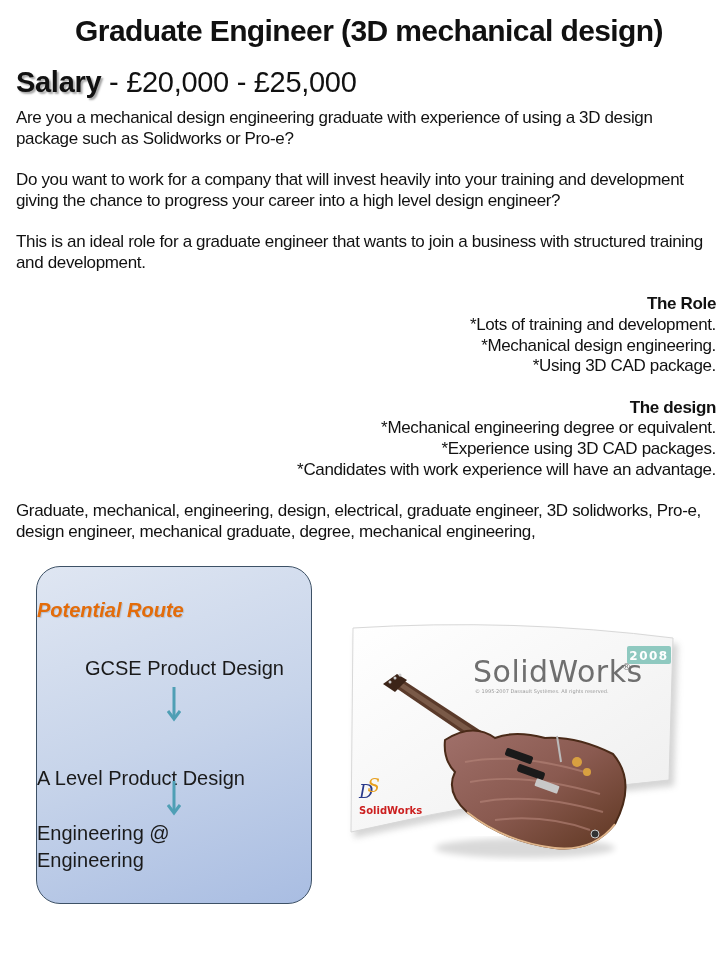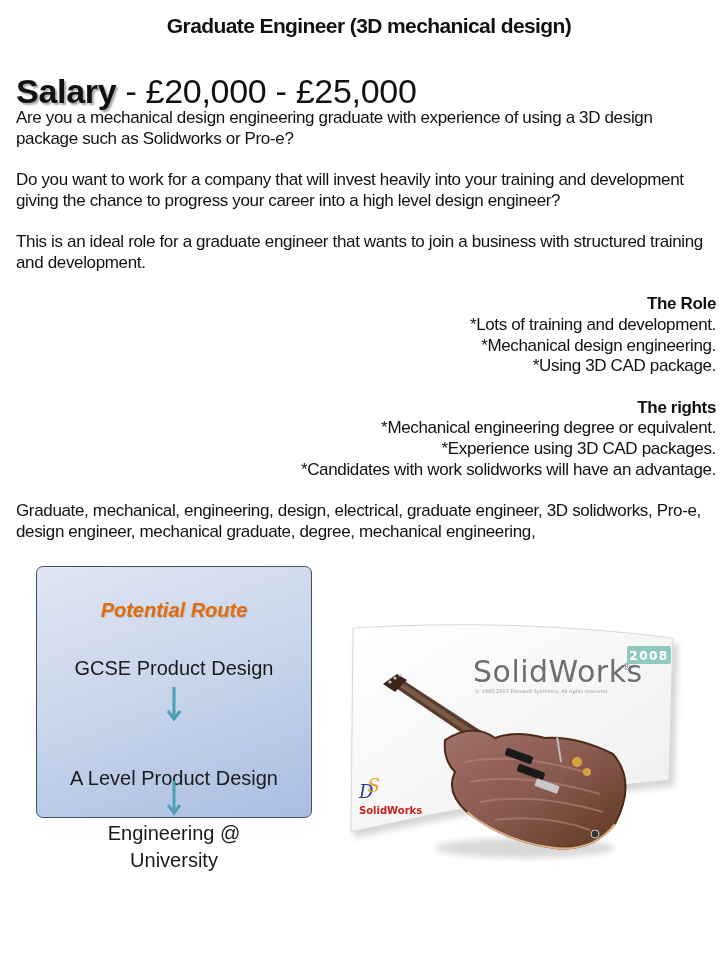--- a/index.html
+++ b/index.html
@@ -14,32 +14,32 @@
       overflow: hidden;
       font-family: "Liberation Sans", "DejaVu Sans", sans-serif;
       color: #111111;
     }
     .title {
       position: absolute;
       left: 0;
       width: 720px;
       top: 14px;
       text-align: center;
-      font-size: 21px;
+      font-size: 30px;
       font-weight: bold;
       letter-spacing: -0.6px;
       padding-left: 18px;
       box-sizing: border-box;
       white-space: nowrap;
     }
     .salary {
       position: absolute;
       left: 16px;
-      top: 72px;
-      font-size: 34px;
+      top: 66px;
+      font-size: 29px;
       white-space: nowrap;
       letter-spacing: -0.3px;
     }
     .salary .label {
       font-weight: bold;
       text-shadow: 2px 2px 2px rgba(0,0,0,0.35);
     }
     .body-text {
       position: absolute;
       left: 16px;
@@ -57,26 +57,26 @@
     }
     .list-line {
       display: block;
       text-align: right;
     }
     .route-box {
       position: absolute;
       left: 36px;
       top: 566px;
       width: 276px;
-      height: 252px;
+      height: 338px;
       border: 1.5px solid #3d5166;
-      border-radius: 7px;
+      border-radius: 24px;
       background: linear-gradient(160deg, #dfe6f2 0%, #c7d4ea 50%, #a9bde2 100%);
       box-sizing: border-box;
-      text-align: center;
+      text-align: left;
       color: #1a1a1a;
     }
     .route-title {
       position: absolute;
       left: 0; right: 0;
       top: 32px;
       font-size: 20px;
       font-weight: bold;
       font-style: italic;
       color: #e36c0a;
@@ -118,53 +118,53 @@
   <p>This is an ideal role for a graduate engineer that wants to join a business with structured training and development.</p>
 
   <p>
     <span class="list-line heading">The Role</span>
     <span class="list-line">*Lots of training and development.</span>
     <span class="list-line">*Mechanical design engineering.</span>
     <span class="list-line">*Using 3D CAD package.</span>
   </p>
 
   <p>
-    <span class="list-line heading">The rights</span>
+    <span class="list-line heading">The design</span>
     <span class="list-line">*Mechanical engineering degree or equivalent.</span>
     <span class="list-line">*Experience using 3D CAD packages.</span>
-    <span class="list-line">*Candidates with work solidworks will have an advantage.</span>
+    <span class="list-line">*Candidates with work experience will have an advantage.</span>
   </p>
 
   <p>Graduate, mechanical, engineering, design, electrical, graduate engineer, 3D solidworks, Pro-e, design engineer, mechanical graduate, degree, mechanical engineering,</p>
 </div>
 
 <div class="route-box">
   <div class="route-title">Potential Route</div>
 
-  <div class="route-step" style="top:88px;">
+  <div class="route-step" style="top:88px;padding-left:48px;">
     <div>GCSE Product Design</div>
   </div>
 
   <svg class="route-arrow" style="top:120px;" viewBox="0 0 14 36">
     <line x1="7" y1="0" x2="7" y2="30" stroke="#4f9fb5" stroke-width="3"></line>
     <polyline points="1,24 7,32 13,24" fill="none" stroke="#4f9fb5" stroke-width="3"></polyline>
   </svg>
 
   <div class="route-step" style="top:157px;margin-top:41px;">
     <div>A Level Product Design</div>
   </div>
 
   <svg class="route-arrow" style="top:214px;" viewBox="0 0 14 36">
     <line x1="7" y1="0" x2="7" y2="30" stroke="#4f9fb5" stroke-width="3"></line>
     <polyline points="1,24 7,32 13,24" fill="none" stroke="#4f9fb5" stroke-width="3"></polyline>
   </svg>
 
   <div class="route-step" style="top:253px;">
     <div>Engineering @</div>
-    <div>University</div>
+    <div>Engineering</div>
   </div>
 </div>
 
 <div class="image-panel">
   <svg width="340" height="260" viewBox="0 0 340 260">
     <defs>
       <linearGradient id="bannerGrad" x1="0" y1="0" x2="1" y2="1">
         <stop offset="0" stop-color="#ffffff"></stop>
         <stop offset="1" stop-color="#eeeeee"></stop>
       </linearGradient>

